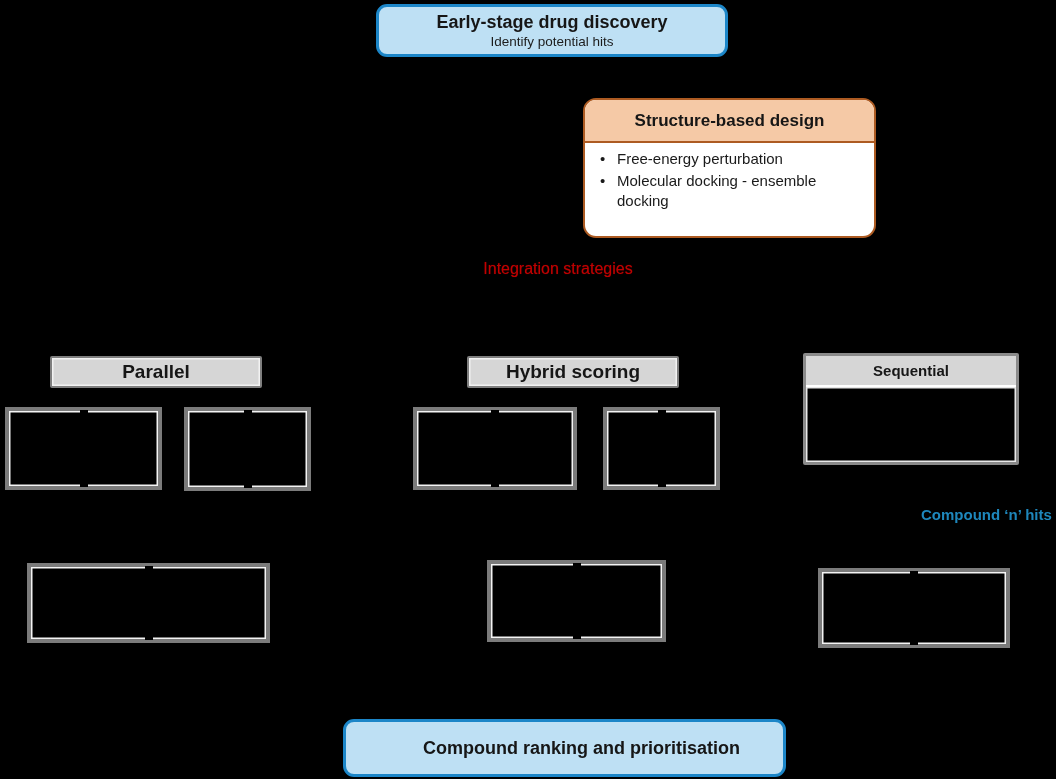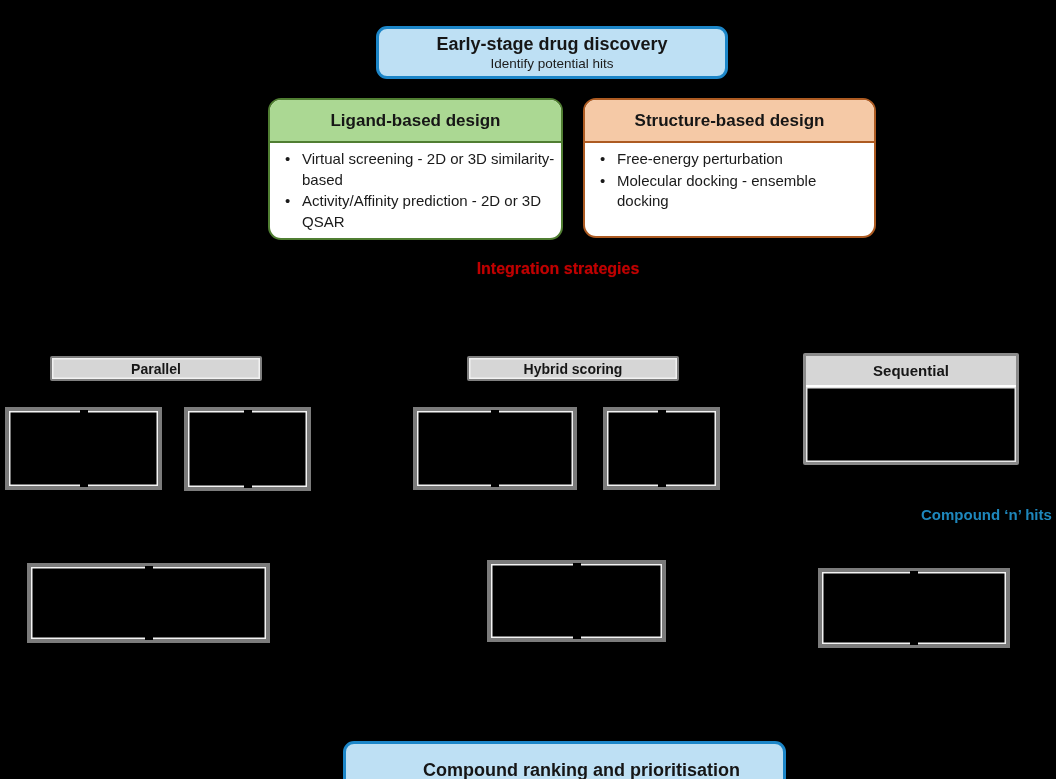--- a/index.html
+++ b/index.html
@@ -4,21 +4,21 @@
 <style>
   html,body{margin:0;padding:0;background:#000;}
   .canvas{
     position:relative;width:1056px;height:779px;background:#000;overflow:hidden;
     font-family:"Liberation Sans","DejaVu Sans",sans-serif;color:#111;
   }
   
   .blue-box{
     position:absolute;background:#BEE0F4;border:3px solid #1C86C8;border-radius:11px;
     display:flex;flex-direction:column;align-items:center;justify-content:center;
-    box-sizing:border-box;text-align:center;margin-top:22px;
+    box-sizing:border-box;text-align:center;
   }
   .blue-box.top{left:376px;top:4px;width:352px;height:53px;}
   .blue-box.bottom{left:343px;top:719px;width:443px;height:58px;padding-left:34px;}
   .blue-title{font-size:18px;font-weight:bold;line-height:1.15;color:#161616;}
   .blue-sub{font-size:13.5px;color:#1c1c1c;margin-top:1px;}
   
   .design-box{
     position:absolute;background:#fff;border-radius:13px;box-sizing:border-box;overflow:hidden;
   }
   .design-box.ligand{left:268px;top:98px;width:295px;height:142px;border:2.5px solid #507E32;}
@@ -30,31 +30,31 @@
   .design-box.ligand .design-header{background:#ABD893;border-bottom:2px solid #507E32;}
   .design-box.structure .design-header{background:#F5C9A6;border-bottom:2px solid #AD5B22;}
   .design-body{
     margin:6px 4px 0 6px;padding:0;list-style:none;font-size:15px;line-height:1.38;color:#1a1a1a;
   }
   .design-body li{position:relative;padding-left:26px;margin-bottom:1px;}
   .design-body li::before{content:"\2022";position:absolute;left:9px;top:0;}
   
   .integration-label{
     position:absolute;left:438px;top:260px;width:240px;text-align:center;
-    font-size:16px;font-weight:bold;color:#C00000;text-shadow:0 0 1px #700000;
+    font-size:16px;font-weight:normal;color:#C00000;text-shadow:0 0 1px #700000;
   }
   .filtered-label{
     position:absolute;left:921px;top:506px;width:132px;
     font-size:15px;font-weight:bold;color:#1E87BC;
   }
   
   .strategy-label{
-    position:absolute;height:25px;background:#D6D6D6;border:2px solid #7F7F7F;border-radius:2px;
+    position:absolute;height:32px;background:#D6D6D6;border:2px solid #7F7F7F;border-radius:2px;
     box-sizing:border-box;display:flex;align-items:center;justify-content:center;
-    font-size:14px;font-weight:bold;color:#161616;
+    font-size:19px;font-weight:bold;color:#161616;
     box-shadow:inset 0 0 0 1.5px #f2f2f2;
   }
   .strategy-label.parallel{left:50px;top:356px;width:212px;}
   .strategy-label.hybrid{left:467px;top:356px;width:212px;}
   
   .sequential-box{
     position:absolute;left:803px;top:353px;width:216px;height:112px;
     border:3px solid #8A8A8A;border-radius:2px;box-sizing:border-box;background:#000;
   }
   .sequential-box .seq-header{
@@ -87,27 +87,20 @@
 </head>
 <body>
 
 <div class="canvas">
 
   <div class="blue-box top">
     <div class="blue-title">Early-stage drug discovery</div>
     <div class="blue-sub">Identify potential hits</div>
   </div>
 
-  <div class="design-box ligand">
-    <div class="design-header">Ligand-based design</div>
-    <ul class="design-body">
-      <li>Virtual screening - 2D or 3D similarity-based</li>
-      <li>Activity/Affinity prediction - 2D or 3D QSAR</li>
-    </ul>
-  </div>
 
   <div class="design-box structure">
     <div class="design-header">Structure-based design</div>
     <ul class="design-body">
       <li>Free-energy perturbation</li>
       <li>Molecular docking - ensemble docking</li>
     </ul>
   </div>
 
   <div class="integration-label">Integration strategies</div>

